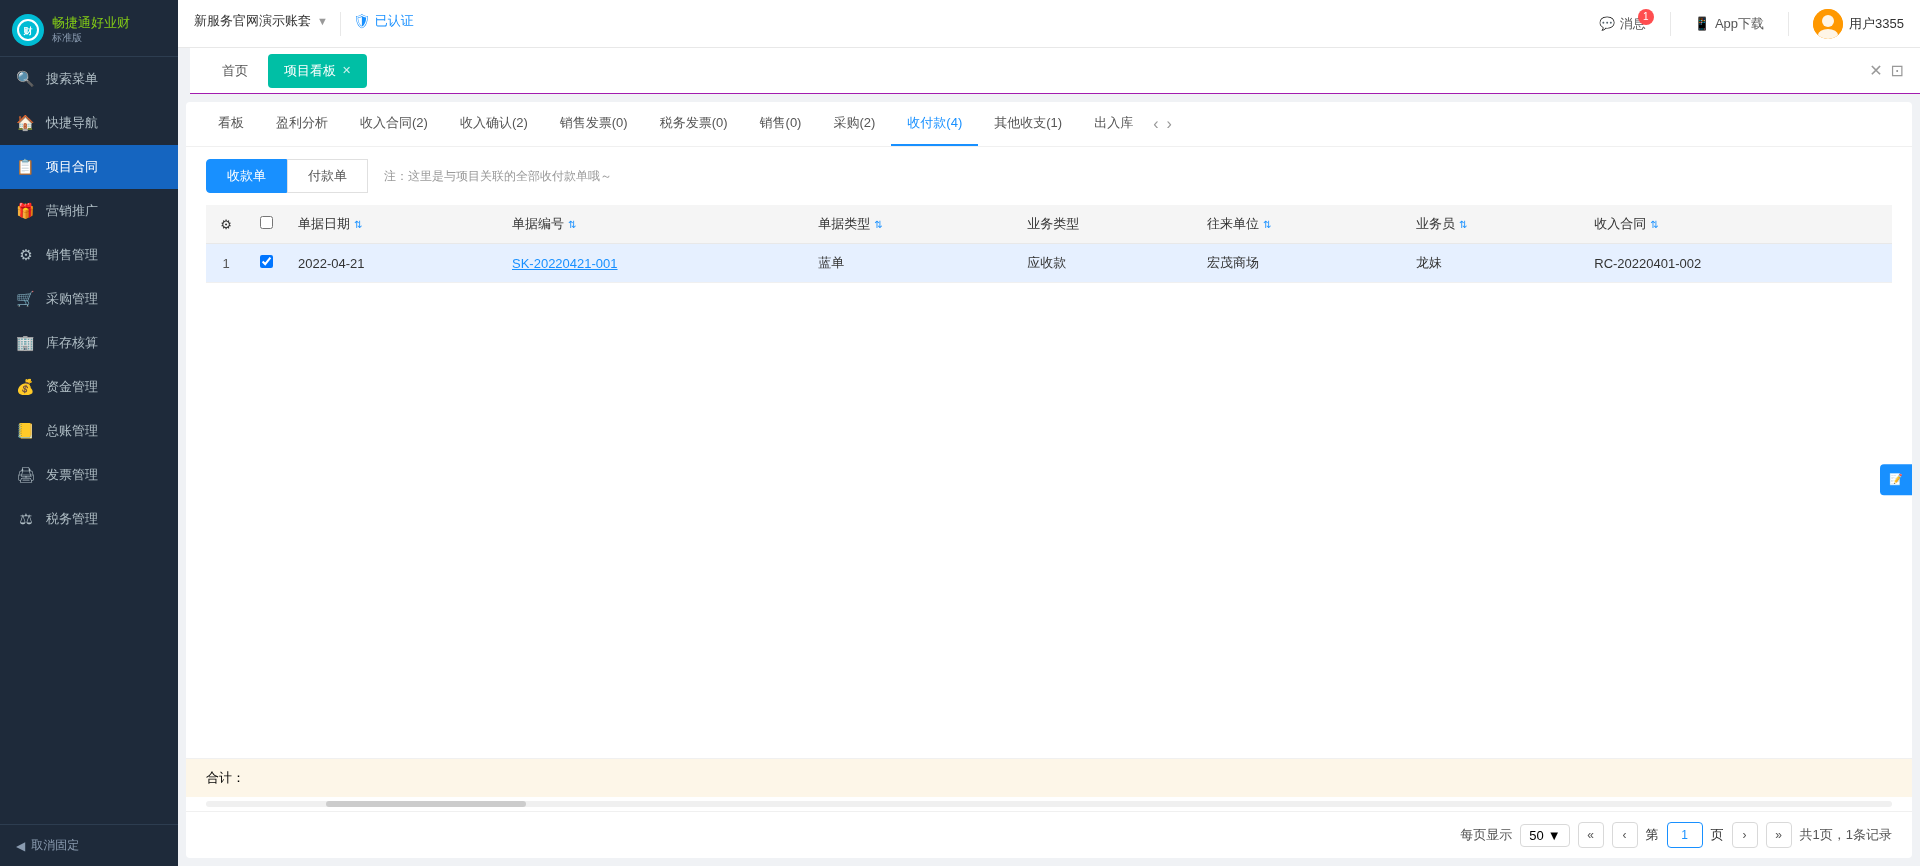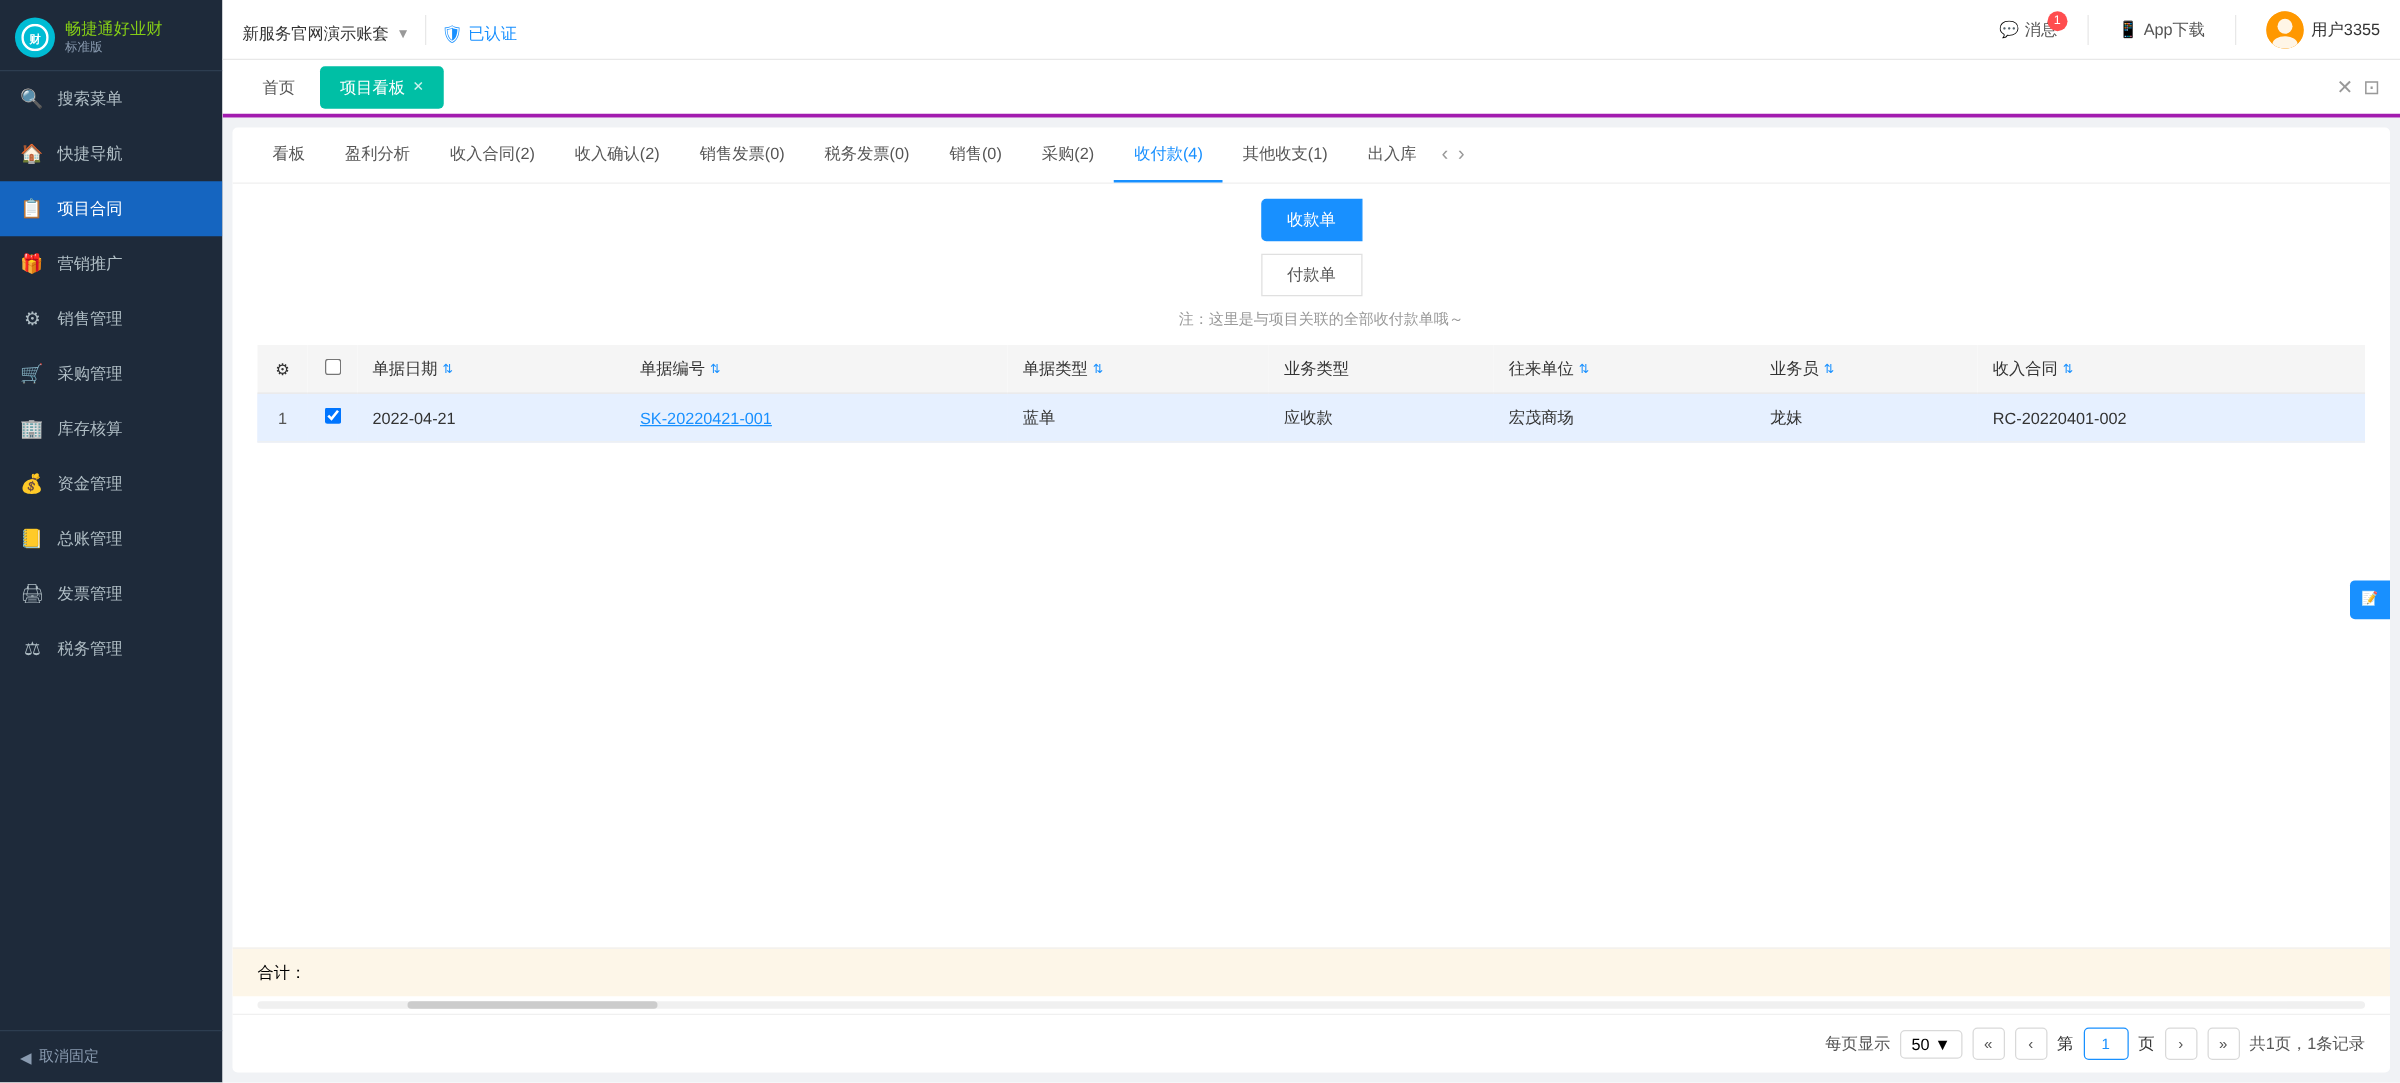--- a/index.html
+++ b/index.html
@@ -66,21 +66,21 @@
     .topbar {
       background: #fff;
       height: 48px;
       display: flex;
       align-items: center;
       padding: 0 16px;
       border-bottom: 1px solid #e8e8e8;
       flex-shrink: 0;
     }
     .topbar-left {
-      display: flex; align-items: flex-end; gap: 8px; flex: 1;
+      display: flex; align-items: flex-start; gap: 8px; flex: 1;
     }
     .topbar-account {
       display: flex; align-items: center; gap: 6px;
       font-size: 13px; color: #333;
       cursor: pointer;
     }
     .topbar-account-arrow { color: #999; font-size: 11px; }
     .topbar-certified {
       display: flex; align-items: center; gap: 4px;
       color: #1890ff; font-size: 13px;
@@ -113,23 +113,24 @@
       overflow: hidden;
     }
 
     
     .tabbar {
       background: #fff;
       height: 46px;
       display: flex;
       align-items: center;
       padding: 0 16px;
-      border-bottom: 3px solid #a21caf;
+      border-bottom: 1px solid #a21caf;
       flex-shrink: 0;
       gap: 4px;
+      margin-left: 12px;
     }
     .tab {
       padding: 8px 16px;
       cursor: pointer;
       color: #555;
       font-size: 13px;
       border-radius: 4px 4px 0 0;
       display: flex; align-items: center; gap: 6px;
     }
     .tab.active { background: #00bfa5; color: white; border-radius: 4px; }
@@ -182,23 +183,22 @@
       border-bottom: 2px solid transparent;
       white-space: nowrap;
     }
     .subnav-item.active { color: #1890ff; border-bottom: 2px solid #1890ff; }
     .subnav-arrow { color: #999; cursor: pointer; padding: 0 4px; font-size: 16px; }
 
     
     .subtab-bar {
       display: flex; align-items: center;
       padding: 12px 20px 0;
-      gap: 10px;
-      flex-shrink: 0;
-      flex-direction: column;
+      gap: 0;
+      flex-shrink: 0;
     }
     .subtab-btn {
       padding: 7px 20px;
       cursor: pointer;
       font-size: 13px;
       border: 1px solid #e0e0e0;
       background: #fff;
       color: #555;
     }
     .subtab-btn:first-child { border-radius: 4px 0 0 4px; }

